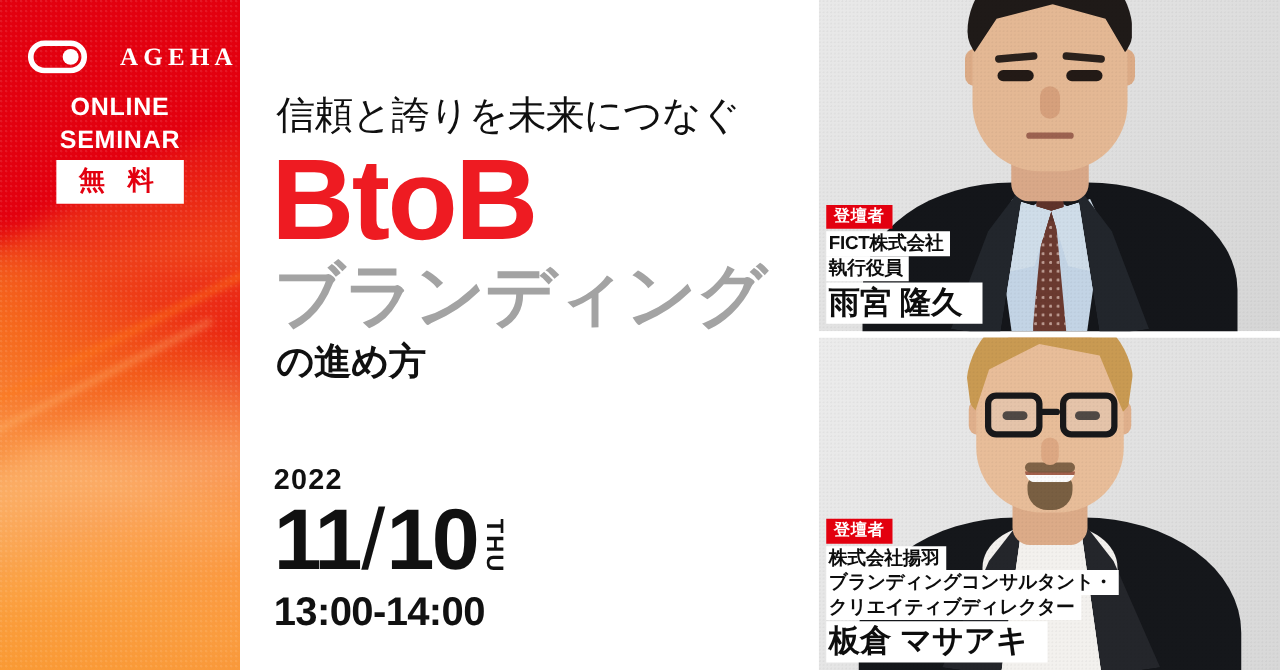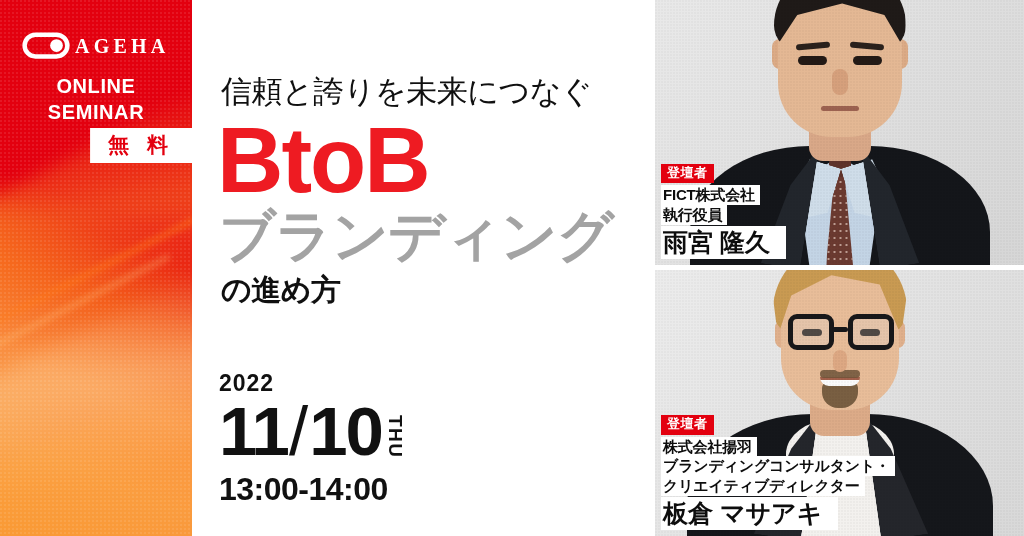--- a/index.html
+++ b/index.html
@@ -58,38 +58,37 @@
     position:absolute; left:-30px; top:270px; width:240px; height:6px;
     background:rgba(255,120,20,.5); transform:rotate(-27deg); filter:blur(3px);
   }
   .tex-streak2 {
     position:absolute; left:-20px; top:300px; width:200px; height:4px;
     background:rgba(255,190,120,.45); transform:rotate(-27deg); filter:blur(3px);
   }
 
   
   .logo-row {
-    position:absolute; left:22px; top:32px; display:flex; align-items:center; gap:5px; z-index:4;
+    position:absolute; left:22px; top:32px; display:flex; align-items:center; gap:26px; z-index:4;
   }
   .logo-mark { width:48px; height:27px; display:block; }
   .logo-word {
     color:#fff; font-size:20px; font-weight:700; letter-spacing:4.2px; line-height:1;
     font-family:"Liberation Serif","DejaVu Serif",serif;
   }
   .online-seminar {
     position:absolute; left:0; top:74px; width:192px; z-index:4;
     color:#fff; text-align:center; font-weight:700; font-size:20px; line-height:1.28;
     letter-spacing:.6px;
   }
   .free-badge {
     position:absolute; left:96px; top:128px; transform:translateX(-50%); z-index:4;
     background:#fff; color:#e3000f; font-weight:700; font-size:21px;
     padding:5px 18px 6px; letter-spacing:6px; line-height:1.15;
     white-space:nowrap;
-    margin-left:45px;
   }
 
   
   .center { position:absolute; left:192px; top:0; width:463px; height:536px; background:#fff; }
 
   .kicker {
     position:absolute; left:29px; top:76px;
     font-size:31px; font-weight:400; color:#101010; letter-spacing:-0.5px;
     white-space:nowrap; line-height:1;
   }

